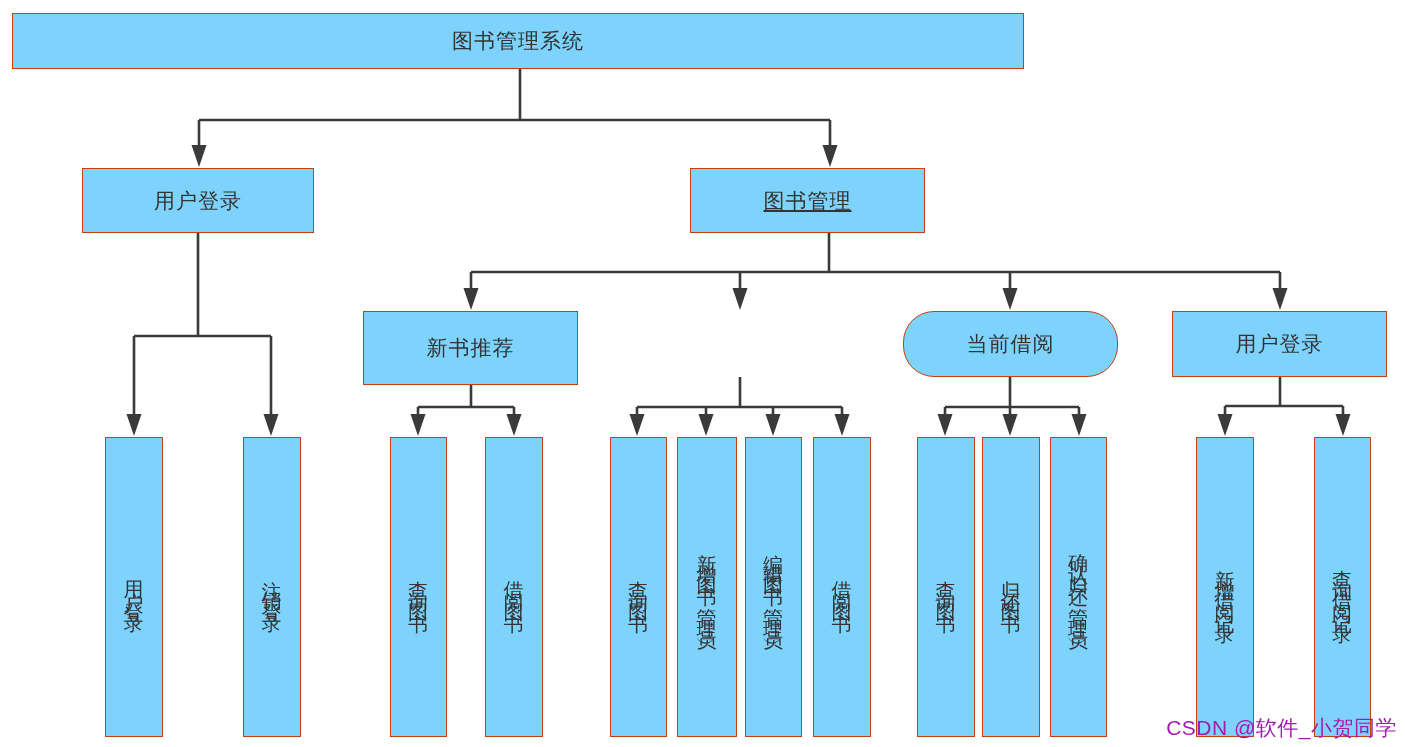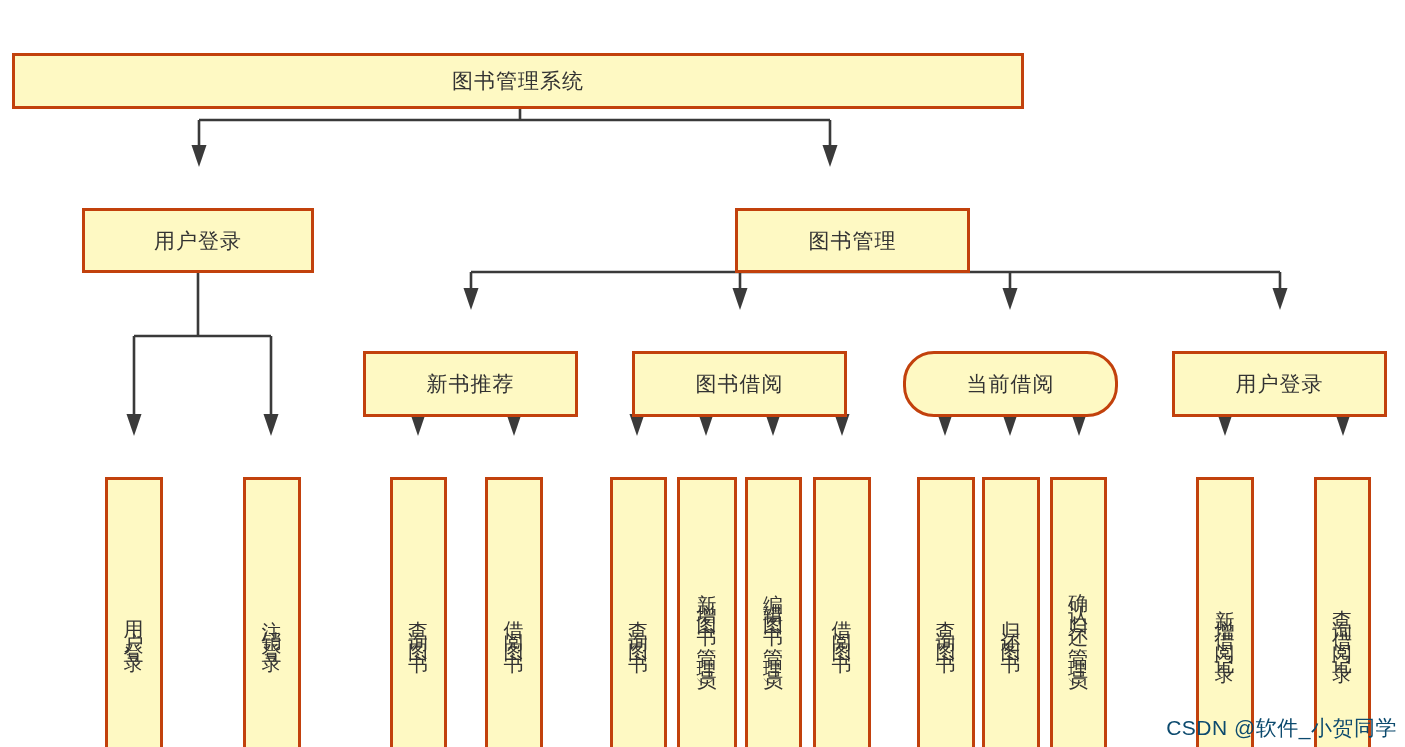--- a/index.html
+++ b/index.html
@@ -11,47 +11,46 @@
     color:#333333;
     overflow:hidden;
   }
   svg.connectors{
     position:absolute;left:0;top:0;width:1405px;height:747px;
     z-index:1;
   }
   .node{
     position:absolute;
     box-sizing:border-box;
-    background:#fef9c3;
-    border:3px solid #c2410c;
+    background:#7dd3fc;
+    border:1px solid #c2410c;
     display:flex;
     align-items:center;
     justify-content:center;
     z-index:2;
-    margin-top:40px;
   }
   .hbox{
     font-size:21px;
     letter-spacing:1px;
     white-space:nowrap;
   }
   .vbox span{
     writing-mode:vertical-rl;
     text-orientation:mixed;
     font-size:20px;
     letter-spacing:11px;
     line-height:1;
   }
   .watermark{
     position:absolute;
     top:714px;
     right:8px;
     z-index:3;
     font-size:21px;
-    color:#0c4a6e;
+    color:#a21caf;
     letter-spacing:0.5px;
     white-space:nowrap;
   }
 </style>
 </head>
 <body>
 
 <div class="stage">
 
   <svg class="connectors" viewBox="0 0 1405 747" xmlns="http://www.w3.org/2000/svg">
@@ -87,29 +86,26 @@
     </g>
   </svg>
 
   <div class="node hbox" style="left:12px;top:13px;width:1012px;height:56px;">
     <span>图书管理系统</span>
   </div>
 
   <div class="node hbox" style="left:82px;top:168px;width:232px;height:65px;">
     <span>用户登录</span>
   </div>
-  <div class="node hbox" style="left:735px;top:168px;width:235px;height:65px;">
+  <div class="node hbox" style="left:690px;top:168px;width:235px;height:65px;text-decoration:underline;">
     <span>图书管理</span>
   </div>
 
-  <div class="node hbox" style="left:363px;top:311px;width:215px;height:66px;">
+  <div class="node hbox" style="left:363px;top:311px;width:215px;height:74px;">
     <span>新书推荐</span>
-  </div>
-  <div class="node hbox" style="left:632px;top:311px;width:215px;height:66px;">
-    <span>图书借阅</span>
   </div>
   <div class="node hbox" style="left:903px;top:311px;width:215px;height:66px;border-radius:31px;">
     <span>当前借阅</span>
   </div>
   <div class="node hbox" style="left:1172px;top:311px;width:215px;height:66px;">
     <span>用户登录</span>
   </div>
 
   <div class="node vbox" style="left:105px;top:437px;width:58px;height:300px;">
     <span>用户登录</span>

